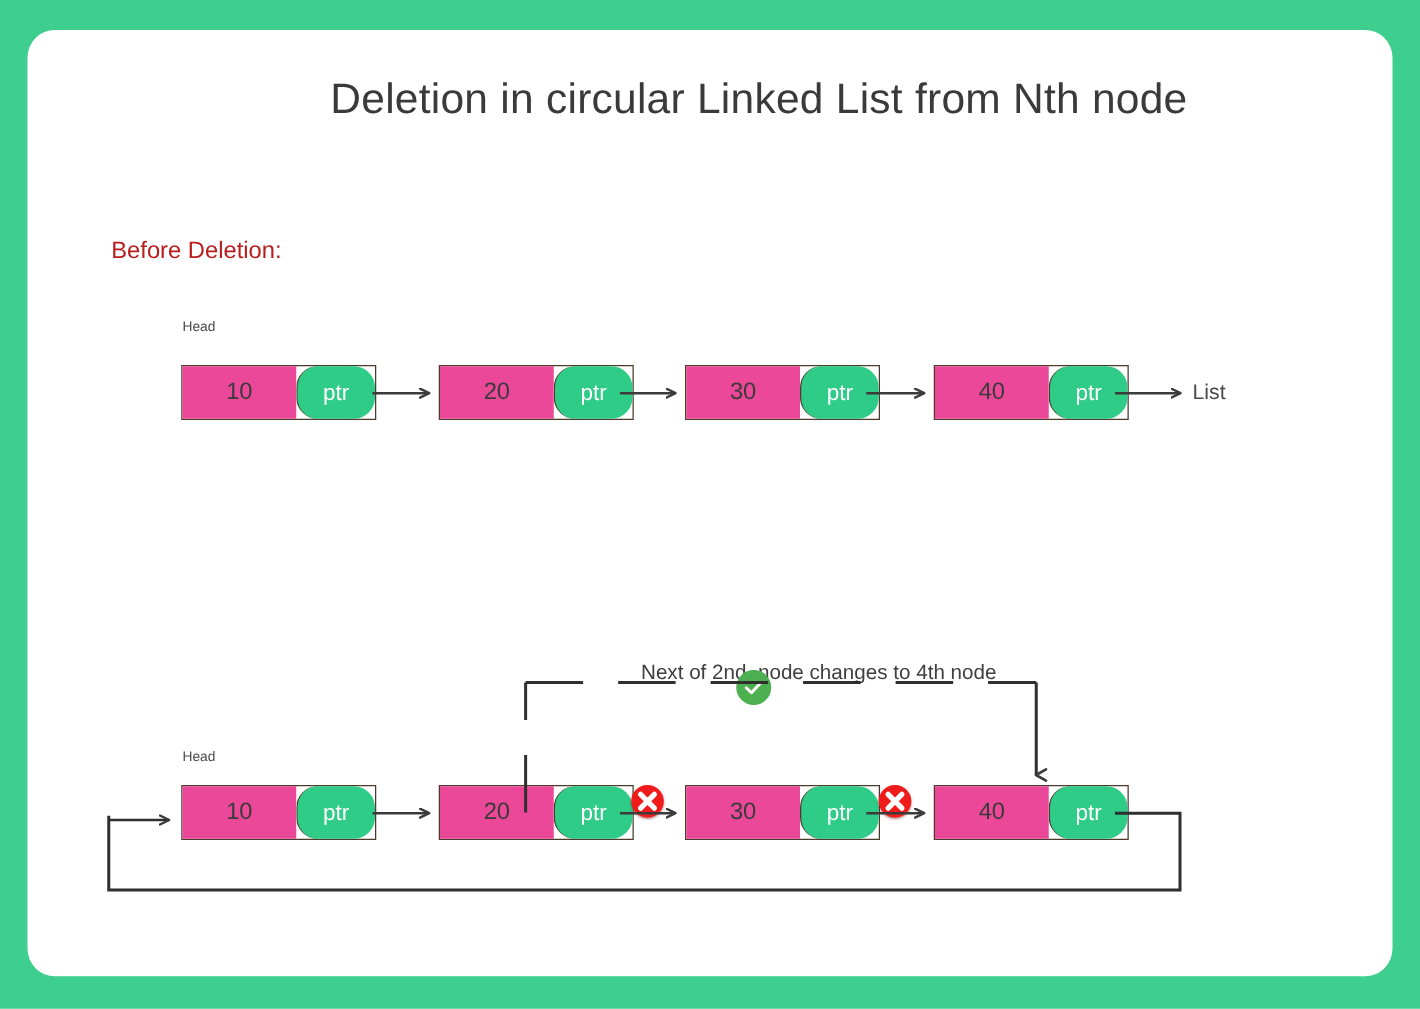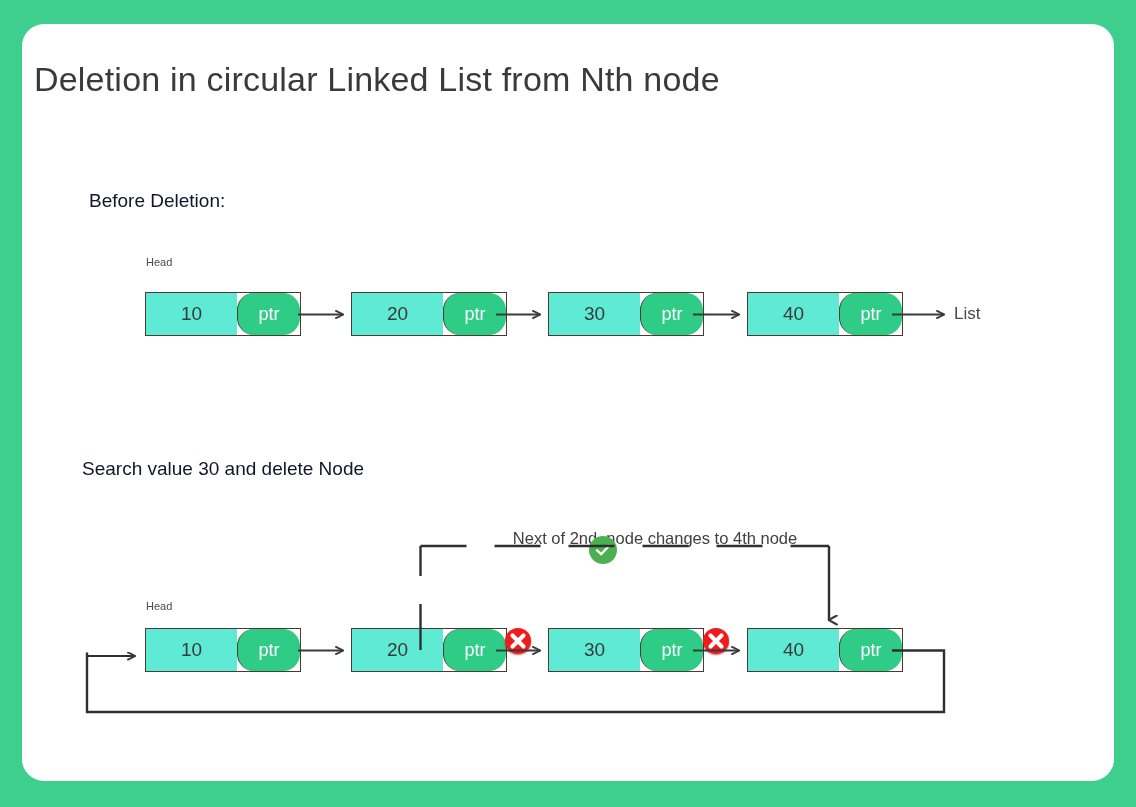--- a/index.html
+++ b/index.html
@@ -17,33 +17,33 @@
     position: absolute;
     left: 22px;
     top: 24px;
     width: 1092px;
     height: 757px;
     background: #ffffff;
     border-radius: 22px;
   }
   .title {
     position: absolute;
-    left: 12px;
+    left: 0;
     top: 36px;
     width: 928px;
-    text-align: left;
+    text-align: right;
     font-size: 34px;
     color: #3a3a3a;
     font-weight: 400;
     letter-spacing: 0.2px;
   }
   .section-label {
     position: absolute;
     font-size: 19px;
-    color: #0f172a;
+    color: #b91c1c;
   }
   #before-label { left: 67px; top: 166px; }
   #search-label { left: 60px; top: 434px; }
 
   .head-label {
     position: absolute;
     font-size: 11px;
     color: #4a4a4a;
   }
   #head-label-1 { left: 124px; top: 232px; }
@@ -71,21 +71,21 @@
   
   .node {
     position: absolute;
     height: 44px;
     display: flex;
     border: 1.5px solid #4b3b2b;
     box-sizing: border-box;
   }
   .node .val {
     width: 91px;
-    background: #5eead4;
+    background: #ec4899;
     display: flex;
     align-items: center;
     justify-content: center;
     font-size: 19px;
     color: #3a3a3a;
   }
   .node .ptr {
     width: 62px;
     background: #2ECC87;
     border-left: 1.5px solid #4b3b2b;
@@ -142,21 +142,20 @@
   </div>
   <div class="node" style="left:526px; top:268px;">
     <div class="val">30</div>
     <div class="ptr">ptr</div>
   </div>
   <div class="node" style="left:725px; top:268px;">
     <div class="val">40</div>
     <div class="ptr">ptr</div>
   </div>
 
-  <div class="section-label" id="search-label">Search value 30 and delete Node</div>
   <div class="head-label" id="head-label-2">Head</div>
   <div class="annot-text">Next of 2nd  node changes to 4th node</div>
 
   <div class="node" style="left:123px; top:604px;">
     <div class="val">10</div>
     <div class="ptr">ptr</div>
   </div>
   <div class="node" style="left:329px; top:604px;">
     <div class="val">20</div>
     <div class="ptr">ptr</div>

